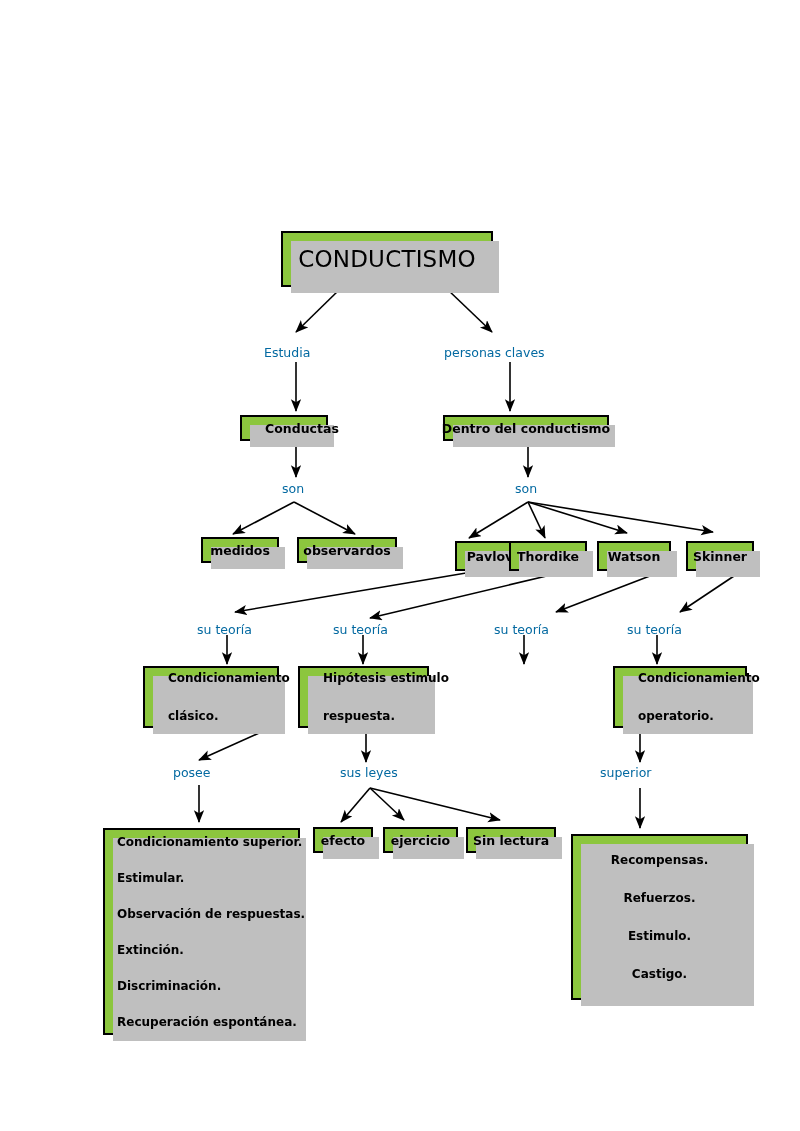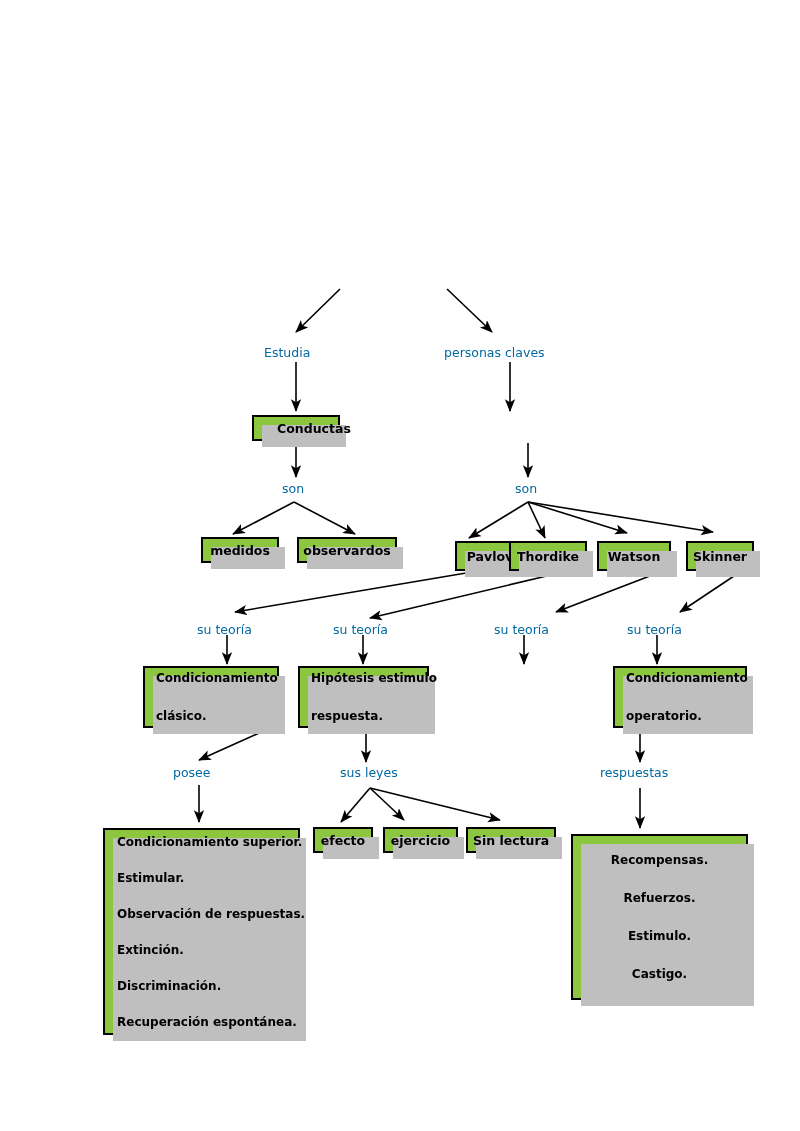--- a/index.html
+++ b/index.html
@@ -60,21 +60,21 @@
   .node.small {
     font-size: 12.5px;
     font-weight: bold;
     align-items: center;
     justify-content: center;
     padding: 0 8px;
   }
   .node.para {
     font-size: 12px;
     font-weight: bold;
-    padding: 7px 11px;
+    padding: 7px 23px;
     gap: 24px;
     align-items: flex-start;
   }
   .node.listbox {
     font-size: 12px;
     font-weight: bold;
     padding: 12px 12px;
     gap: 22px;
     align-items: flex-start;
   }
@@ -144,25 +144,31 @@
       <line x1="199" y1="785" x2="199" y2="822"></line>
 
       <line x1="370" y1="788" x2="341" y2="822"></line>
       <line x1="370" y1="788" x2="404" y2="820"></line>
       <line x1="370" y1="788" x2="500" y2="820"></line>
 
       <line x1="640" y1="788" x2="640" y2="828"></line>
     </g>
   </svg>
 
-
-  <div class="node small" style="left:252px; top:415px; width:88px; height:26px;padding-left:44px;">
+  <div class="node root" style="left:281px; top:231px; width:212px; height:56px;">
+    <div class="line">CONDUCTISMO</div>
+  </div>
+
+  <div class="node small" style="left:240px; top:415px; width:88px; height:26px;padding-left:44px;">
     <div class="line">Conductas</div>
   </div>
 
+  <div class="node small" style="left:443px; top:415px; width:166px; height:26px;">
+    <div class="line">Dentro del conductismo</div>
+  </div>
 
   <div class="node small" style="left:201px; top:537px; width:78px; height:26px;">
     <div class="line">medidos</div>
   </div>
 
   <div class="node small" style="left:297px; top:537px; width:100px; height:26px;">
     <div class="line">observardos</div>
   </div>
 
   <div class="node small" style="left:455px; top:541px; width:70px; height:30px;">
@@ -238,15 +244,15 @@
   <div class="link-label" style="left:333px; top:622px;">su teoría</div>
 
   <div class="link-label" style="left:494px; top:622px;">su teoría</div>
 
   <div class="link-label" style="left:627px; top:622px;">su teoría</div>
 
   <div class="link-label" style="left:173px; top:765px;">posee</div>
 
   <div class="link-label" style="left:340px; top:765px;">sus leyes</div>
 
-  <div class="link-label" style="left:600px; top:765px;">respuestas</div>
+  <div class="link-label" style="left:600px; top:765px;">superior</div>
 
 </div>
 
 </body></html>

